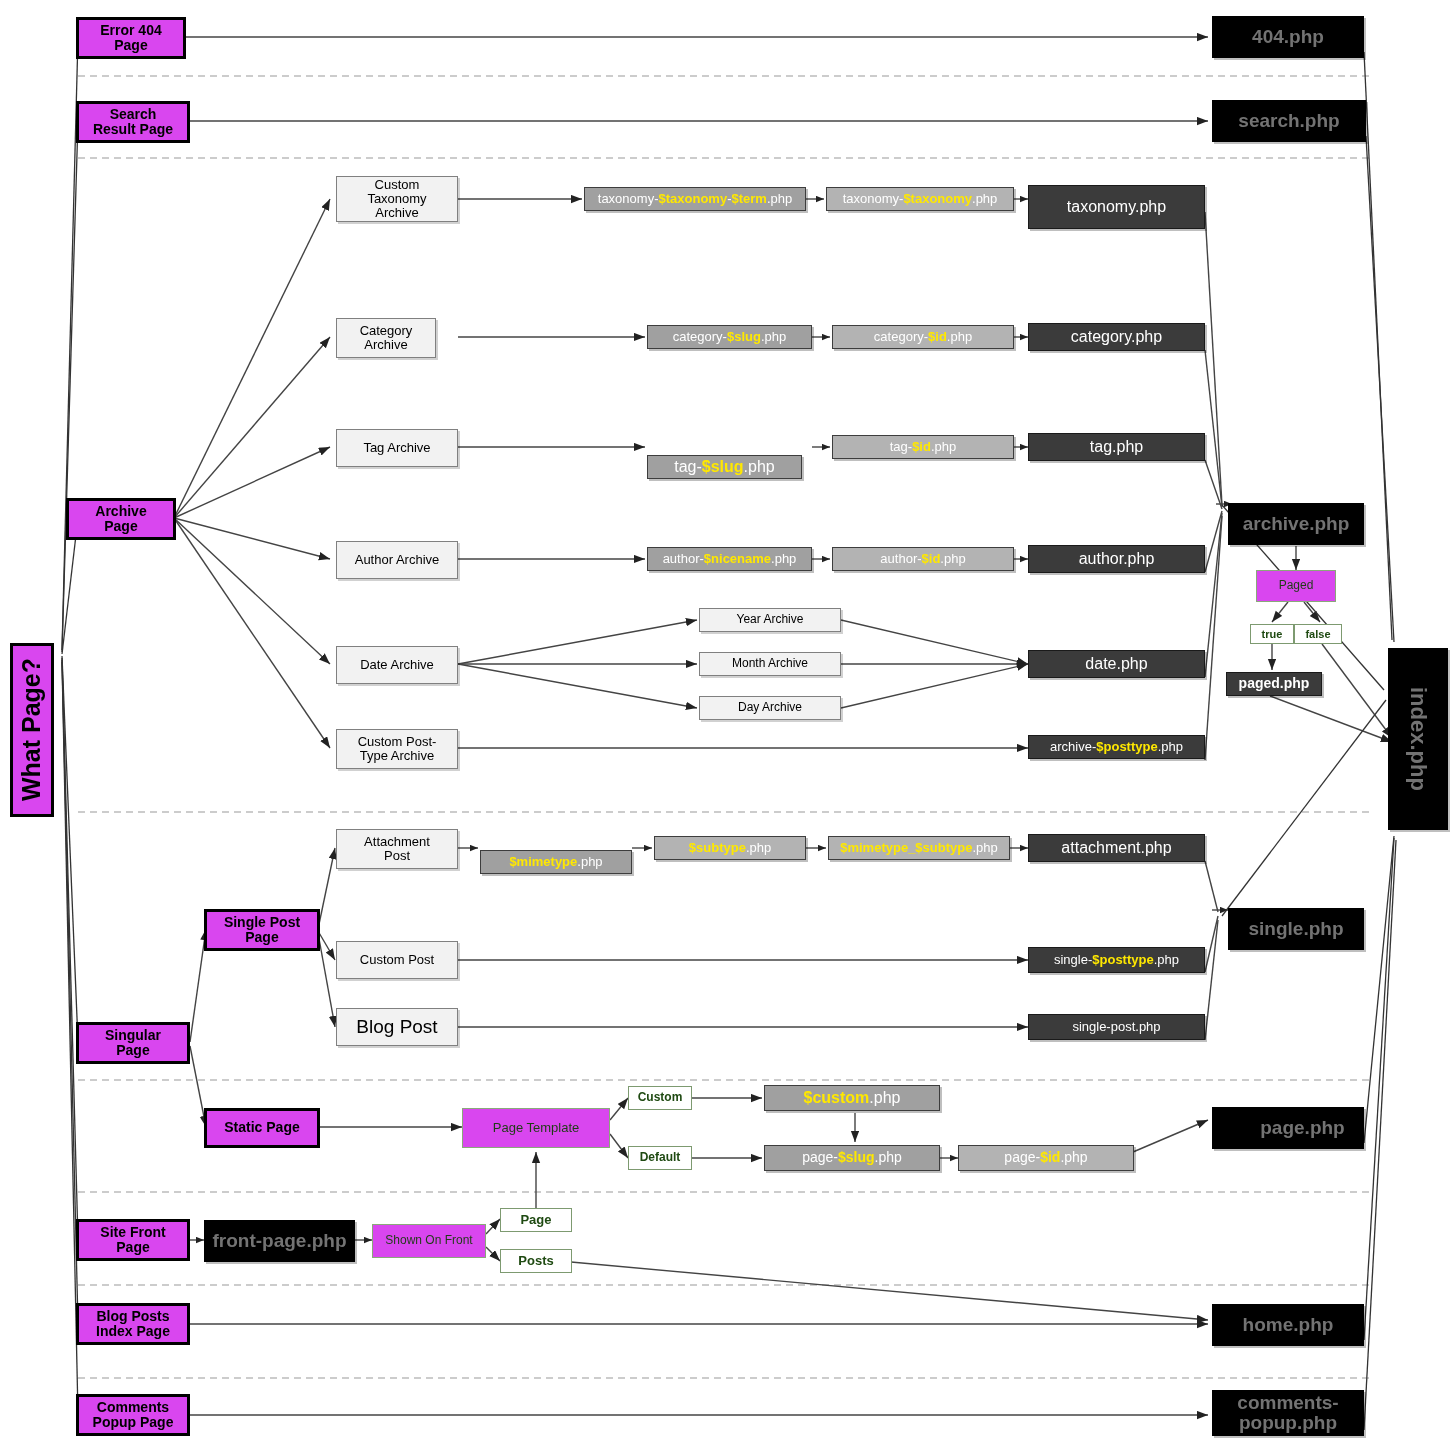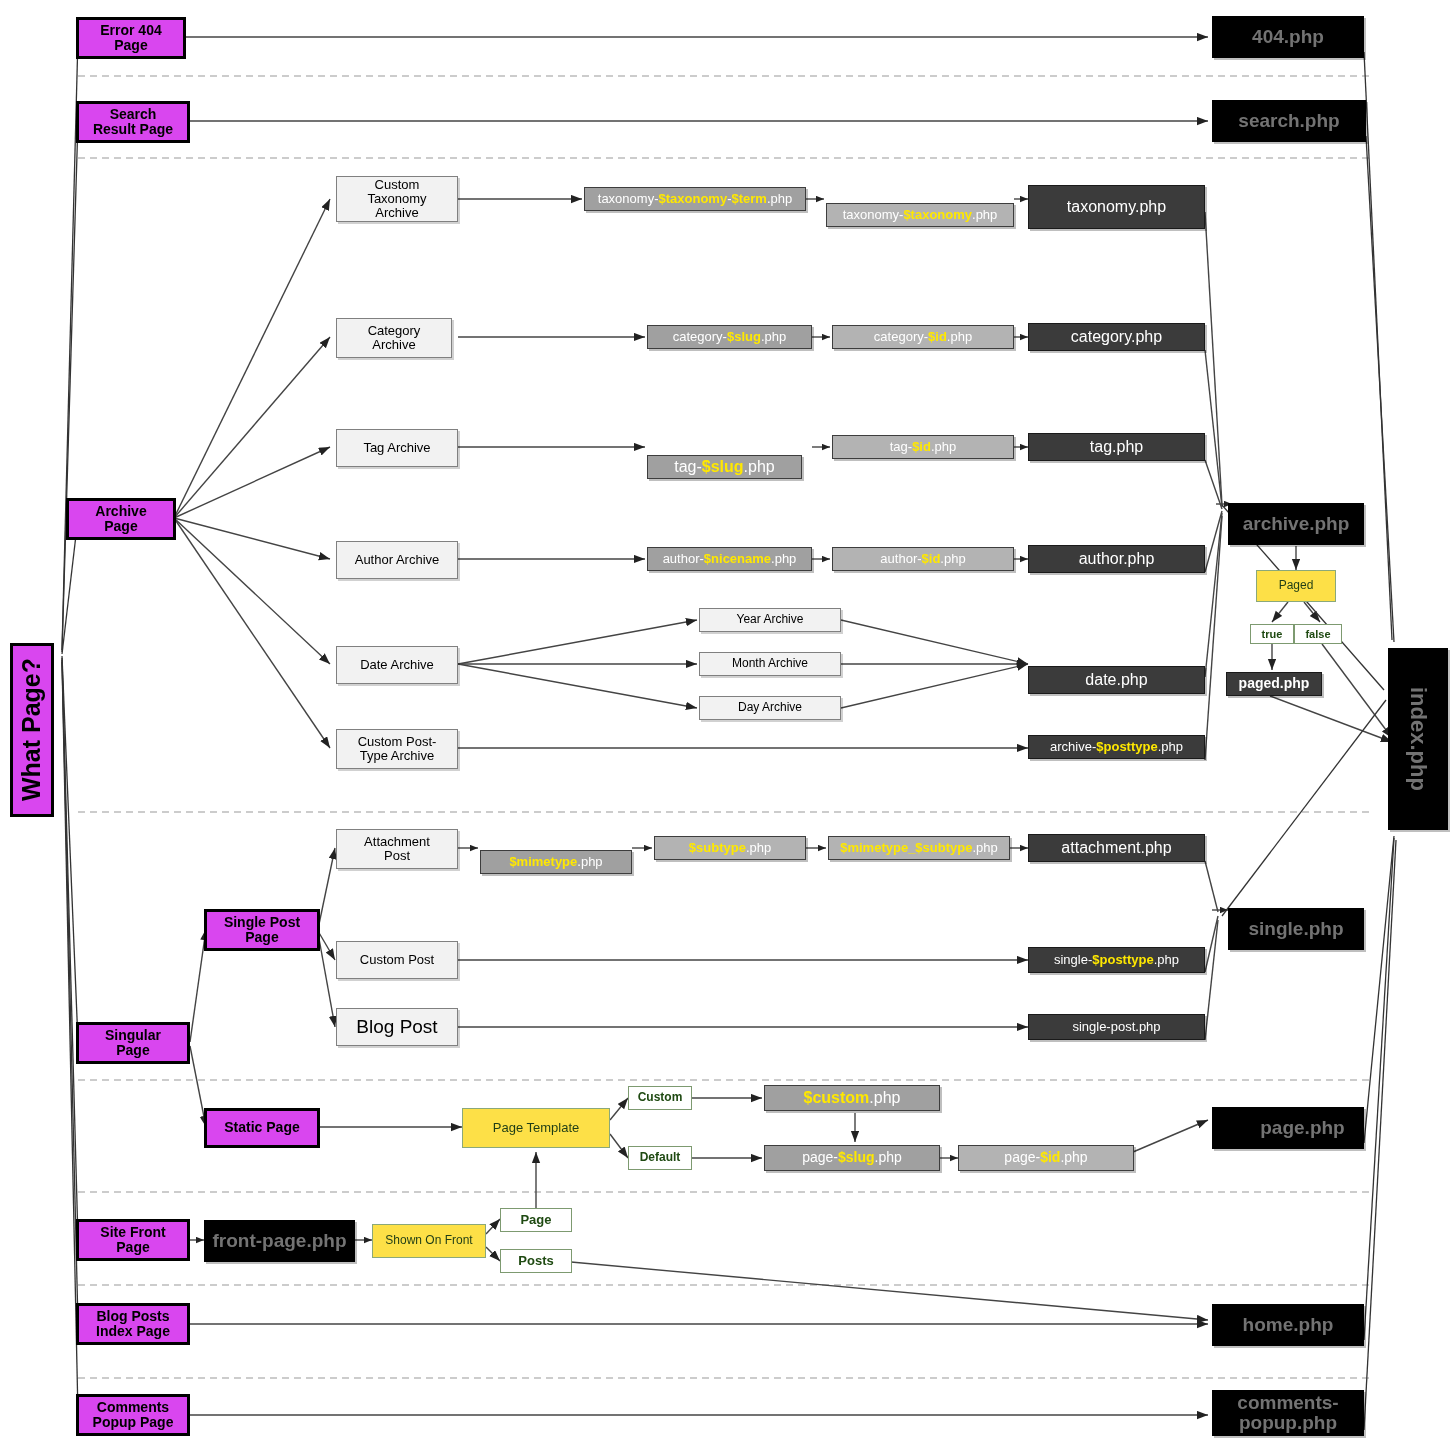--- a/index.html
+++ b/index.html
@@ -15,21 +15,21 @@
   .mid{background:#f2f2f2;border:1px solid #808080;color:#000;
        box-shadow:2px 2px 0 rgba(0,0,0,.18);}
 
   
   .tplA{background:#a0a0a0;border:1px solid #3d3d3d;color:#ffffff;box-shadow:2px 2px 0 rgba(0,0,0,.25);}
   .tplB{background:#b3b3b3;border:1px solid #3d3d3d;color:#ffffff;box-shadow:2px 2px 0 rgba(0,0,0,.25);}
   .tplD{background:#3b3b3b;border:1px solid #1a1a1a;color:#ffffff;box-shadow:2px 2px 0 rgba(0,0,0,.25);}
   .tplK{background:#000000;border:1px solid #000;color:#737373;box-shadow:2px 2px 0 rgba(0,0,0,.25);}
 
   
-  .dec{background:#fde047;border:1px solid #8aa87a;color:#1f3d16;}
+  .dec{background:#d946ef;border:1px solid #8aa87a;color:#1f3d16;}
   .decsm{background:#ffffff;border:1px solid #7d9a70;color:#1f4a12;font-weight:bold;}
 
   .var{color:#ffe800;font-weight:bold;}
   .rot-left{writing-mode:vertical-rl;transform:rotate(180deg);}
   .rot-right{writing-mode:vertical-rl;}
 </style>
 </head>
 <body>
 
 <div id="stage">
@@ -195,21 +195,21 @@
   <div class="node q" style="left:76px;top:1303px;width:114px;height:42px;font-size:14px;white-space:pre-line;">Blog Posts
 Index Page</div>
 
   <div class="node q" style="left:76px;top:1394px;width:114px;height:42px;font-size:14px;white-space:pre-line;">Comments
 Popup Page</div>
 
   <div class="node mid" style="left:336px;top:176px;width:122px;height:46px;font-size:13px;white-space:pre-line;">Custom
 Taxonomy
 Archive</div>
 
-  <div class="node mid" style="left:336px;top:318px;width:116px;height:40px;font-size:13px;white-space:pre-line;">Category
+  <div class="node mid" style="left:336px;top:318px;width:100px;height:40px;font-size:13px;white-space:pre-line;">Category
 Archive</div>
 
   <div class="node mid" style="left:336px;top:429px;width:122px;height:38px;font-size:13px;">Tag Archive</div>
 
   <div class="node mid" style="left:336px;top:541px;width:122px;height:38px;font-size:13px;">Author Archive</div>
 
   <div class="node mid" style="left:336px;top:646px;width:122px;height:38px;font-size:13px;">Date Archive</div>
 
   <div class="node mid" style="left:336px;top:729px;width:122px;height:40px;font-size:13px;white-space:pre-line;">Custom Post-
 Type Archive</div>
@@ -219,21 +219,21 @@
   <div class="node mid" style="left:699px;top:696px;width:142px;height:24px;font-size:12px;">Day Archive</div>
 
   <div class="node mid" style="left:336px;top:829px;width:122px;height:40px;font-size:13px;white-space:pre-line;">Attachment
 Post</div>
   <div class="node mid" style="left:336px;top:941px;width:122px;height:38px;font-size:13px;">Custom Post</div>
   <div class="node mid" style="left:336px;top:1008px;width:122px;height:38px;font-size:19px;">Blog Post</div>
 
   <div class="node tplA" style="left:584px;top:187px;width:222px;height:24px;font-size:13px;">
     <span>taxonomy-<span class="var">$taxonomy</span>-<span class="var">$term</span>.php</span>
   </div>
-  <div class="node tplB" style="left:826px;top:203px;width:188px;height:24px;font-size:13px;">
+  <div class="node tplB" style="left:826px;top:187px;width:188px;height:24px;font-size:13px;">
     <span>taxonomy-<span class="var">$taxonomy</span>.php</span>
   </div>
   <div class="node tplD" style="left:1028px;top:185px;width:177px;height:44px;font-size:16px;">taxonomy.php</div>
 
   <div class="node tplA" style="left:647px;top:325px;width:165px;height:24px;font-size:13px;">
     <span>category-<span class="var">$slug</span>.php</span>
   </div>
   <div class="node tplB" style="left:832px;top:325px;width:182px;height:24px;font-size:13px;">
     <span>category-<span class="var">$id</span>.php</span>
   </div>
@@ -248,21 +248,21 @@
   <div class="node tplD" style="left:1028px;top:433px;width:177px;height:28px;font-size:16px;">tag.php</div>
 
   <div class="node tplA" style="left:647px;top:547px;width:165px;height:24px;font-size:13px;">
     <span>author-<span class="var">$nicename</span>.php</span>
   </div>
   <div class="node tplB" style="left:832px;top:547px;width:182px;height:24px;font-size:13px;">
     <span>author-<span class="var">$id</span>.php</span>
   </div>
   <div class="node tplD" style="left:1028px;top:545px;width:177px;height:28px;font-size:16px;">author.php</div>
 
-  <div class="node tplD" style="left:1028px;top:650px;width:177px;height:28px;font-size:16px;margin-top:16px;">date.php</div>
+  <div class="node tplD" style="left:1028px;top:650px;width:177px;height:28px;font-size:16px;">date.php</div>
   <div class="node tplD" style="left:1028px;top:735px;width:177px;height:24px;font-size:13px;">
     <span>archive-<span class="var">$posttype</span>.php</span>
   </div>
 
   <div class="node tplK" style="left:1212px;top:16px;width:152px;height:42px;font-size:19px;font-weight:bold;">404.php</div>
   <div class="node tplK" style="left:1212px;top:100px;width:154px;height:42px;font-size:19px;font-weight:bold;">search.php</div>
   <div class="node tplK" style="left:1228px;top:503px;width:136px;height:42px;font-size:19px;font-weight:bold;">archive.php</div>
   <div class="node tplK" style="left:1228px;top:908px;width:136px;height:42px;font-size:19px;font-weight:bold;">single.php</div>
   <div class="node tplK" style="left:1212px;top:1107px;width:152px;height:42px;font-size:19px;font-weight:bold;padding-left:29px;">page.php</div>
   <div class="node tplK" style="left:1212px;top:1304px;width:152px;height:42px;font-size:19px;font-weight:bold;">home.php</div>

